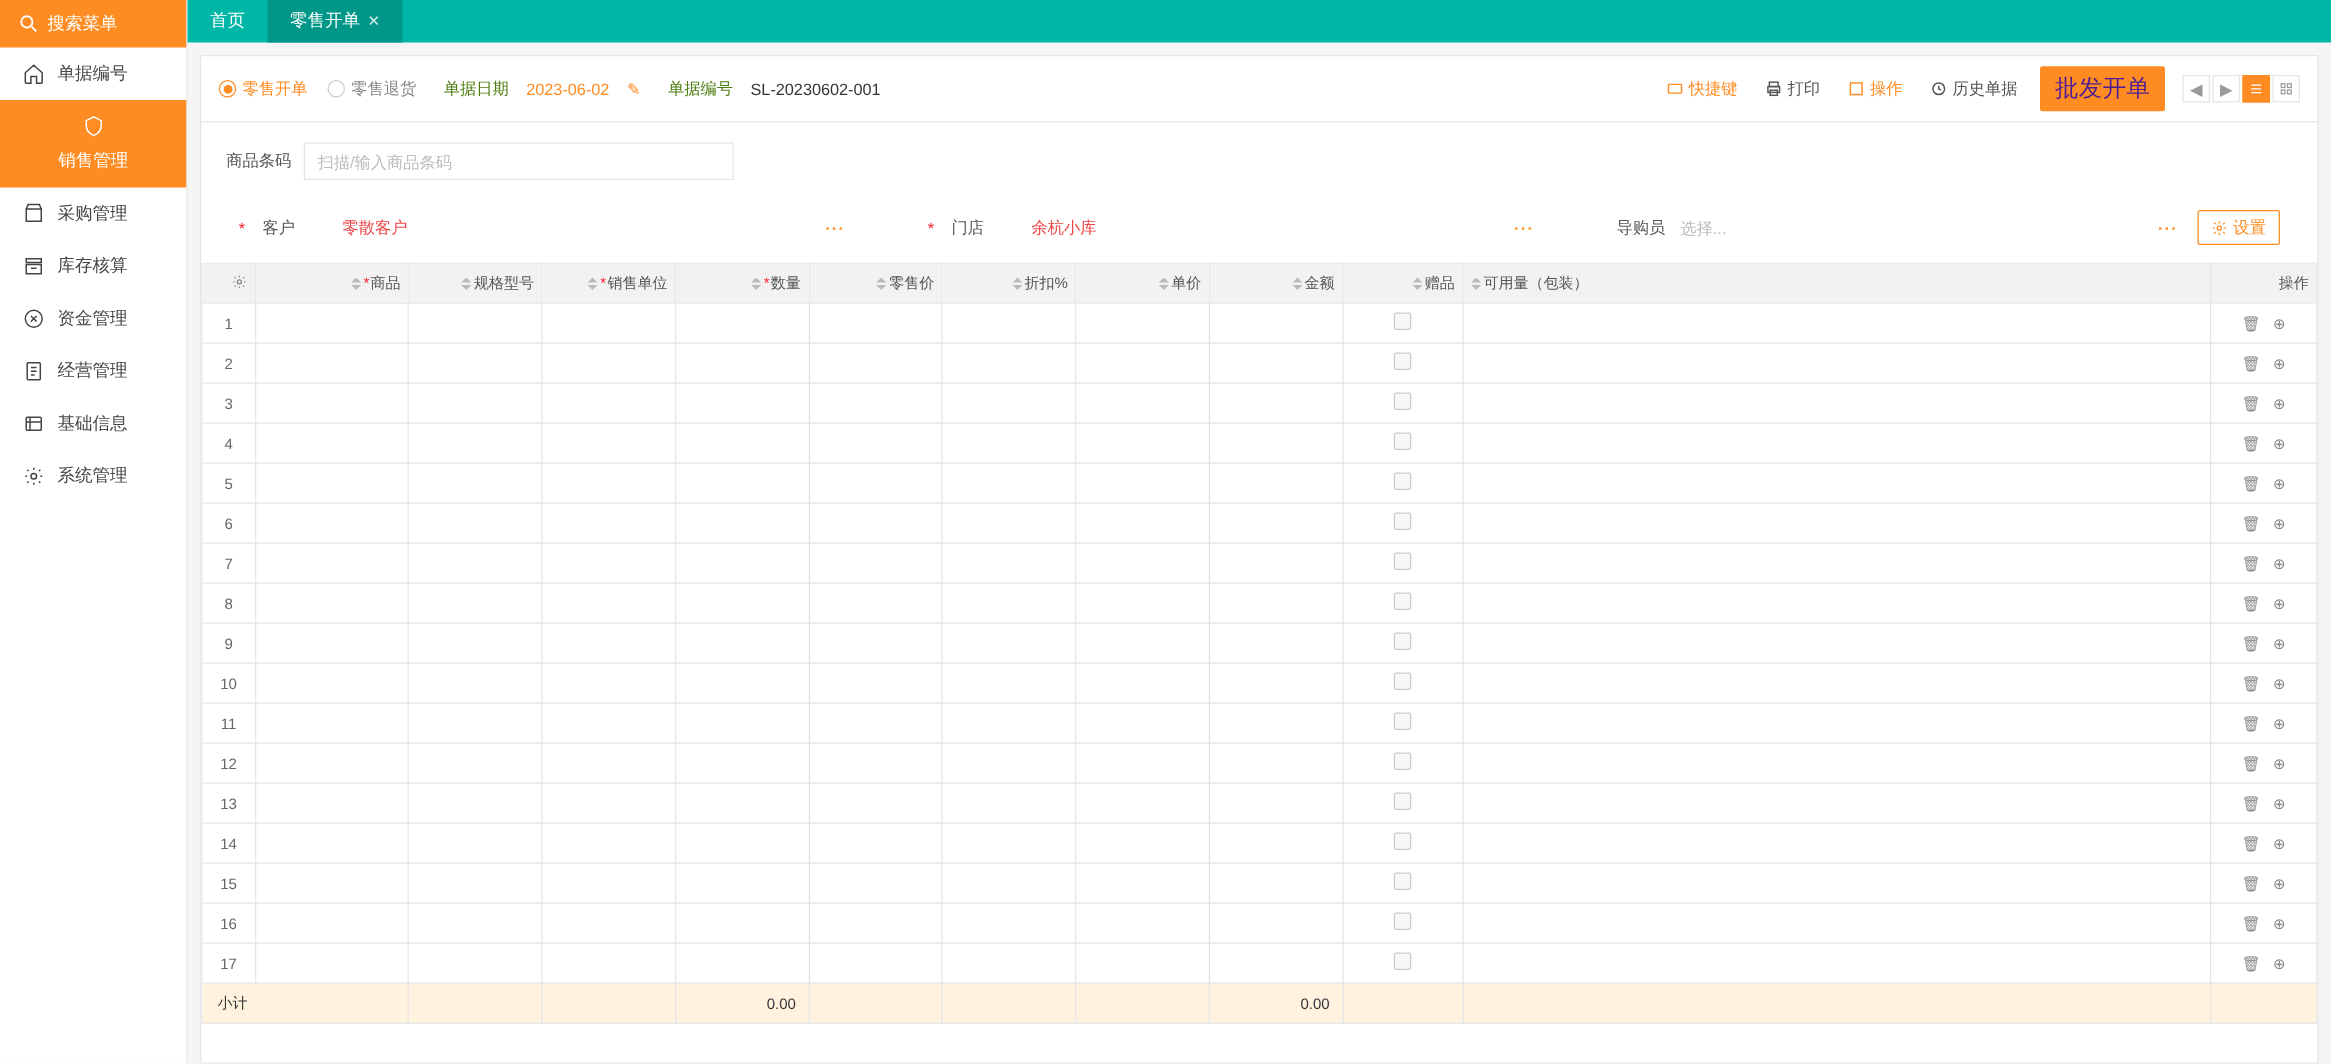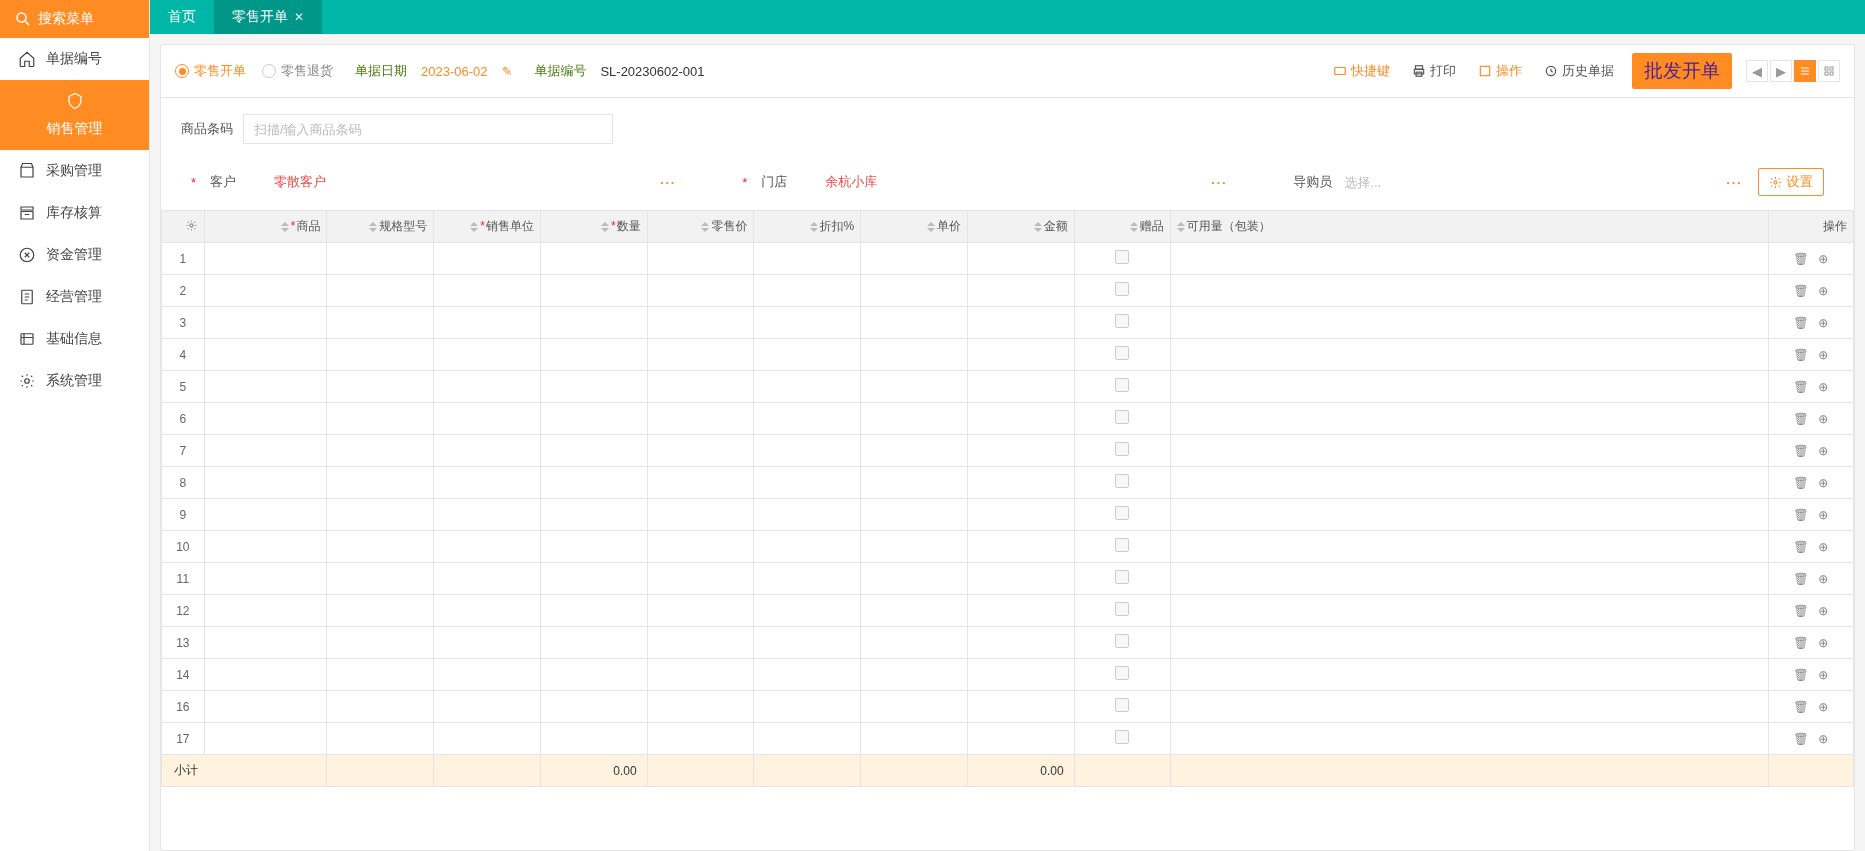--- a/index.html
+++ b/index.html
@@ -47,21 +47,21 @@
   .tool{display:flex;align-items:center;gap:4px;color:#555;cursor:pointer;padding:0 4px;}
   .tool.orange{color:var(--orange);}
   .tool svg{width:14px;height:14px;}
   .btn-orange{background:var(--orange);color:#4c1d95;padding:5px 12px;border-radius:2px;border:none;cursor:pointer;font-size:19px;}
   .nav-arrows{display:flex;align-items:center;gap:2px;}
   .nav-btn{width:22px;height:22px;border:1px solid var(--border);background:#fff;display:flex;align-items:center;justify-content:center;color:#999;cursor:pointer;}
   .nav-btn.act{background:var(--orange);color:#fff;border-color:var(--orange);}
   
   .barcode-row{display:flex;align-items:center;gap:10px;padding:16px 20px;}
   .barcode-row .blabel{color:#555;}
-  .barcode-inp{width:370px;height:30px;border:1px solid var(--border);padding:0 10px;font-size:13px;}
+  .barcode-inp{width:344px;height:30px;border:1px solid var(--border);padding:0 10px;font-size:13px;}
   .barcode-inp::placeholder{color:#bbb;}
   
   .cust-row{display:flex;align-items:center;padding:8px 30px 14px 30px;gap:10px;}
   .cust-row .req{color:var(--red);margin-right:4px;}
   .cust-row .flabel{color:#555;}
   .cust-row .fval{flex:1;padding:0 6px;color:#ef4444;margin-left:22px;}
   .sel-input{flex:1;border:none;outline:none;font-size:13px;color:#333;height:22px;}
   .sel-input::placeholder{color:#bbb;}
   .ellip{color:var(--orange);font-weight:bold;letter-spacing:1px;cursor:pointer;padding:0 6px;}
   .settings-btn{border:1px solid var(--orange);color:var(--orange);background:#fff;padding:4px 10px;border-radius:2px;display:flex;align-items:center;gap:4px;cursor:pointer;}
@@ -588,20 +588,39 @@
     <td class="c"><span class="chk"></span></td>
     <td></td>
     <td class="c">
       <div class="row-actions">
         <span>🗑</span>
         <span>⊕</span>
       </div>
     </td>
             </tr>
             <tr>
+    <td class="idx">15</td>
+    <td></td>
+    <td></td>
+    <td></td>
+    <td class="r"></td>
+    <td class="r"></td>
+    <td class="r"></td>
+    <td class="r"></td>
+    <td class="r"></td>
+    <td class="c"><span class="chk"></span></td>
+    <td></td>
+    <td class="c">
+      <div class="row-actions">
+        <span>🗑</span>
+        <span>⊕</span>
+      </div>
+    </td>
+            </tr>
+            <tr>
     <td class="idx">16</td>
     <td></td>
     <td></td>
     <td></td>
     <td class="r"></td>
     <td class="r"></td>
     <td class="r"></td>
     <td class="r"></td>
     <td class="r"></td>
     <td class="c"><span class="chk"></span></td>

